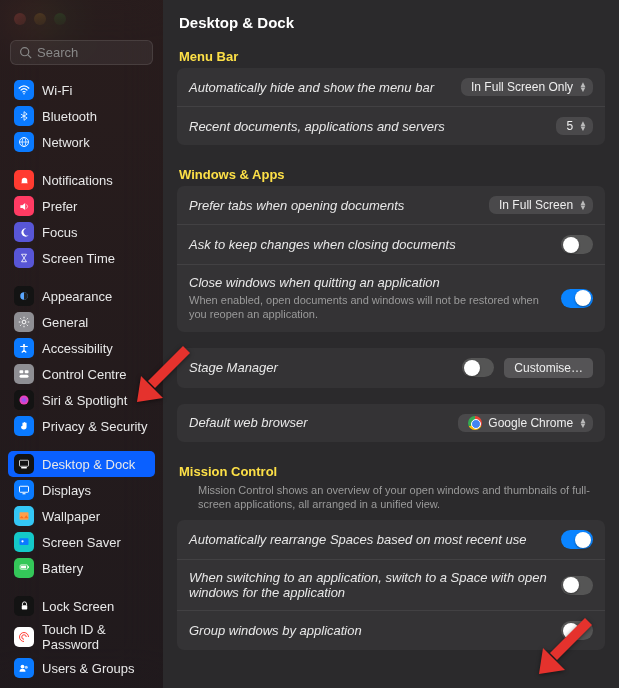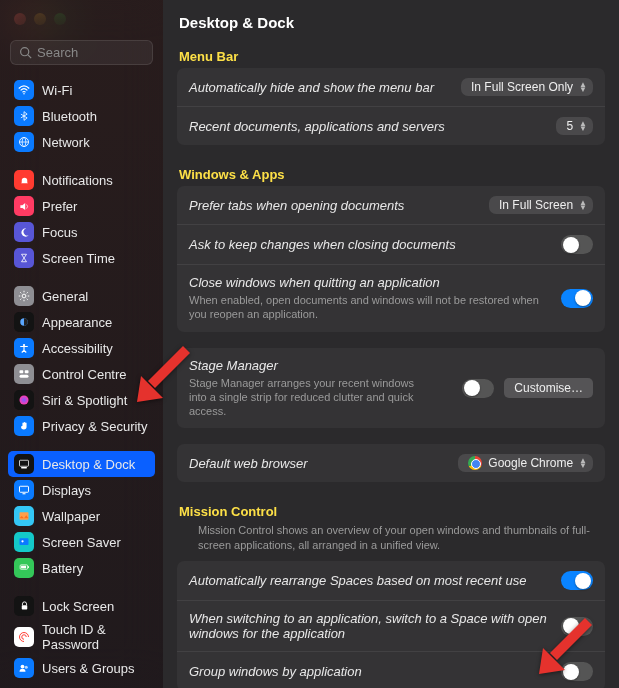--- a/index.html
+++ b/index.html
@@ -227,36 +227,36 @@
           <div class="side-icon" style="background: rgb(88, 86, 214);">
             <svg viewBox="0 0 16 16" width="10" height="12">
               <path d="M4 2 h8 L8 8 L12 14 H4 L8 8 z" fill="none" stroke="#fff" stroke-width="1.3"></path>
             </svg>
           </div>
           <span class="side-label">Screen Time</span>
         </div>
       </div>
       <div class="side-group">
         <div class="side-item">
+          <div class="side-icon" style="background: rgb(19, 19, 19);">
+            <svg viewBox="0 0 16 16" width="12" height="12">
+              <circle cx="8" cy="8" r="5" fill="#5aa7ff"></circle>
+              <path d="M8 3 a5 5 0 0 1 0 10 z" fill="#222"></path>
+            </svg>
+          </div>
+          <span class="side-label">Appearance</span>
+        </div>
+        <div class="side-item">
           <div class="side-icon" style="background: rgb(142, 142, 147);">
             <svg viewBox="0 0 16 16" width="12" height="12">
               <circle cx="8" cy="8" r="2.5" fill="none" stroke="#fff" stroke-width="1.3"></circle>
               <path d="M8 1v2M8 13v2M1 8h2M13 8h2M3 3l1.4 1.4M11.6 11.6L13 13M3 13l1.4-1.4M11.6 4.4L13 3" stroke="#fff" stroke-width="1.3"></path>
             </svg>
           </div>
           <span class="side-label">General</span>
-        </div>
-        <div class="side-item">
-          <div class="side-icon" style="background: rgb(19, 19, 19);">
-            <svg viewBox="0 0 16 16" width="12" height="12">
-              <circle cx="8" cy="8" r="5" fill="#5aa7ff"></circle>
-              <path d="M8 3 a5 5 0 0 1 0 10 z" fill="#222"></path>
-            </svg>
-          </div>
-          <span class="side-label">Appearance</span>
         </div>
         <div class="side-item">
           <div class="side-icon" style="background: rgb(10, 122, 255);">
             <svg viewBox="0 0 16 16" width="12" height="12">
               <circle cx="8" cy="4" r="1.5" fill="#fff"></circle>
               <path d="M3 6h10M8 6v5M5 14l3-3 3 3" stroke="#fff" stroke-width="1.5" fill="none"></path>
             </svg>
           </div>
           <span class="side-label">Accessibility</span>
         </div>
@@ -426,21 +426,20 @@
         <div class="row-sub">When enabled, open documents and windows will not be restored when you reopen an application.</div>
       </div>
       <div class="switch on"></div>
     </div>
   </div>
 
   <div class="panel">
     <div class="row">
       <div class="row-text">
         <div class="row-label">Stage Manager</div>
-        <div class="row-sub" style="max-width:240px">Stage Manager arranges your recent windows into a single strip for reduced clutter and quick access.</div>
       </div>
       <div class="switch"></div>
       <div class="btn">Customise…</div>
     </div>
   </div>
 
   <div class="panel">
     <div class="row">
       <div class="row-text">
           <div class="row-label">Default web browser</div>

